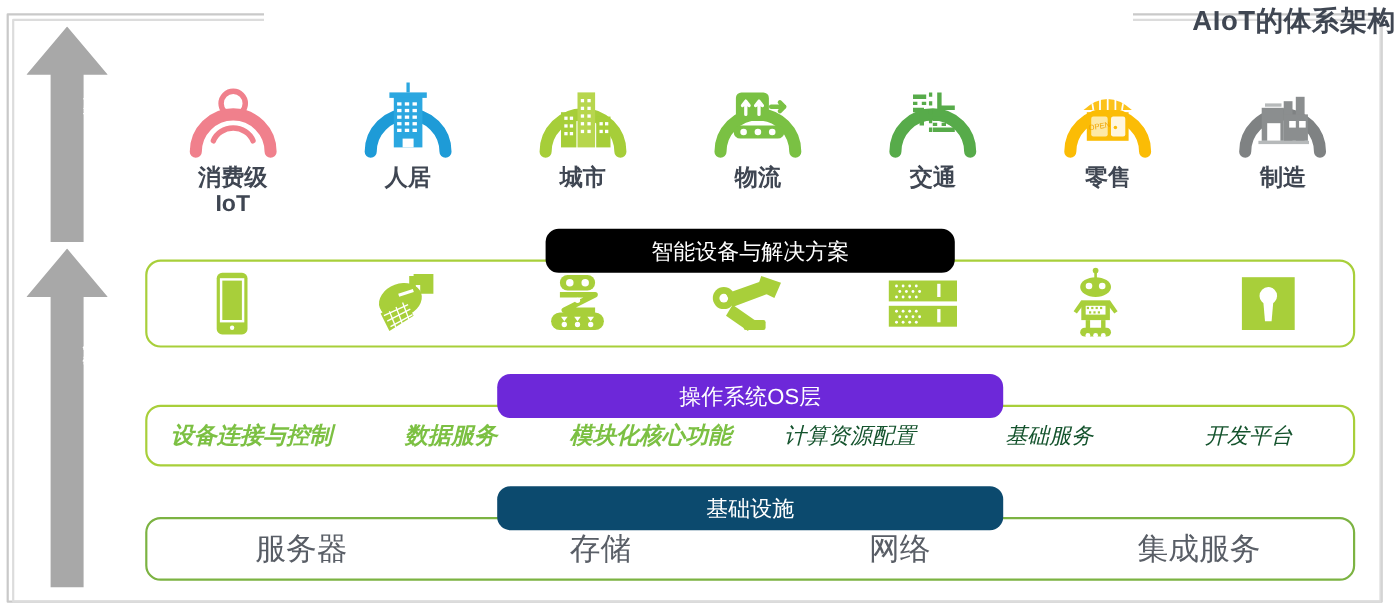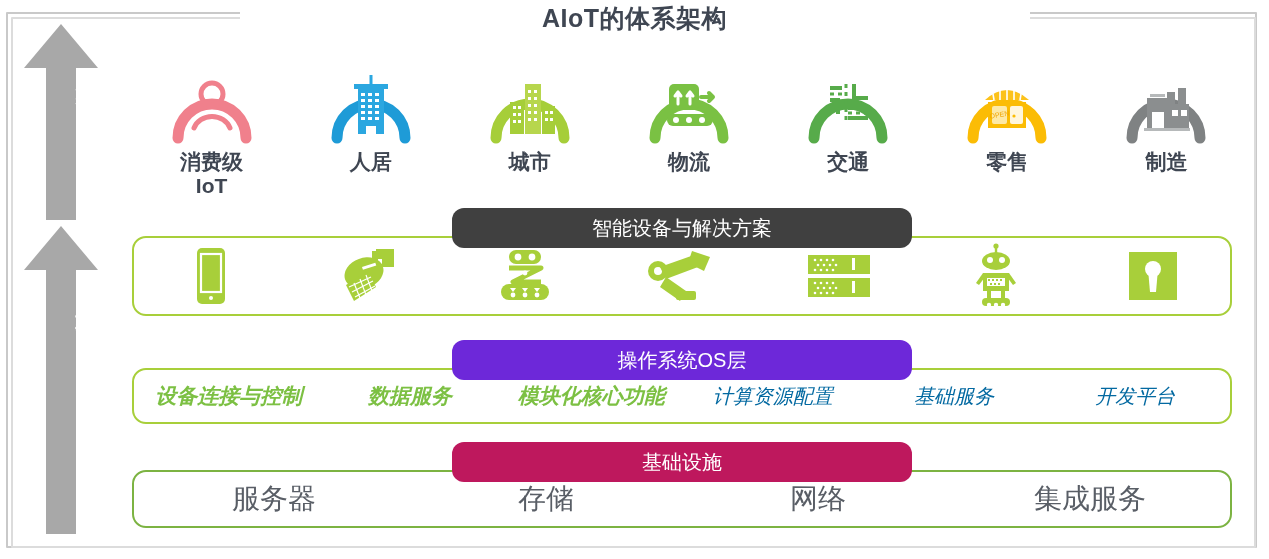--- a/index.html
+++ b/index.html
@@ -21,21 +21,21 @@
     position:absolute;left:11px;top:17px;width:1245px;height:531px;
     border:2px solid #dcdcdc;border-radius:1px;box-sizing:border-box;
   }
   
   .frame-notch{
     position:absolute;left:240px;top:4px;width:790px;height:24px;background:#fff;
   }
 
   
   .title{
-    position:absolute;left:0;top:2px;width:1269px;text-align:center;
+    position:absolute;left:0;top:2px;width:1269px;text-align:right;
     font-size:25px;font-weight:bold;color:#3f4652;letter-spacing:.5px;
     z-index:5;
   }
 
   
   .arrow{position:absolute;width:74px;}
   .arrow svg{display:block;}
   .arrow-label{
     position:absolute;left:0;width:74px;text-align:center;
     color:#ffffff;font-size:22px;line-height:1.08;
@@ -64,43 +64,43 @@
   .layer .pill{
     position:absolute;left:50%;transform:translateX(-50%);
     border-radius:12px;color:#fff;font-size:20px;
     display:flex;align-items:center;justify-content:center;
     z-index:3;white-space:nowrap;
   }
 
   
   .layer-devices{top:224px;height:92px;}
   .layer-devices .panel{top:12px;height:80px;}
-  .layer-devices .pill{top:-16px;width:460px;height:40px;background:#404040;}
+  .layer-devices .pill{top:-16px;width:372px;height:40px;background:#000000;}
   .dev-row{
     position:absolute;top:12px;left:0;right:0;height:80px;
     display:flex;align-items:center;z-index:2;
   }
   .dev-cell{flex:1;display:flex;align-items:center;justify-content:center;}
   .dev-cell svg{display:block;}
 
   
   .layer-os{top:356px;height:88px;}
   .layer-os .panel{top:12px;height:56px;}
   .layer-os .pill{top:-16px;width:460px;height:40px;background:#6d28d9;}
   .os-row{
     position:absolute;top:12px;left:6px;right:6px;height:56px;
     display:flex;align-items:center;z-index:2;font-style:italic;
   }
-  .os-item{flex:1;text-align:center;font-size:20px;color:#0369a1;white-space:nowrap;}
+  .os-item{flex:1;text-align:center;font-size:20px;color:#14532d;white-space:nowrap;}
   .os-item.strong{font-weight:bold;color:#7cc043;font-size:21px;}
 
   
   .layer-infra{top:458px;height:88px;}
   .layer-infra .panel{top:12px;height:58px;border-color:#7cb342;}
-  .layer-infra .pill{top:-16px;width:460px;height:40px;background:#be185d;}
+  .layer-infra .pill{top:-16px;width:460px;height:40px;background:#0c4a6e;}
   .infra-row{
     position:absolute;top:12px;left:6px;right:6px;height:58px;
     display:flex;align-items:center;z-index:2;
   }
   .infra-item{flex:1;text-align:center;font-size:28px;color:#595e66;white-space:nowrap;}
 </style>
 </head>
 <body>
 
 <div class="stage">

